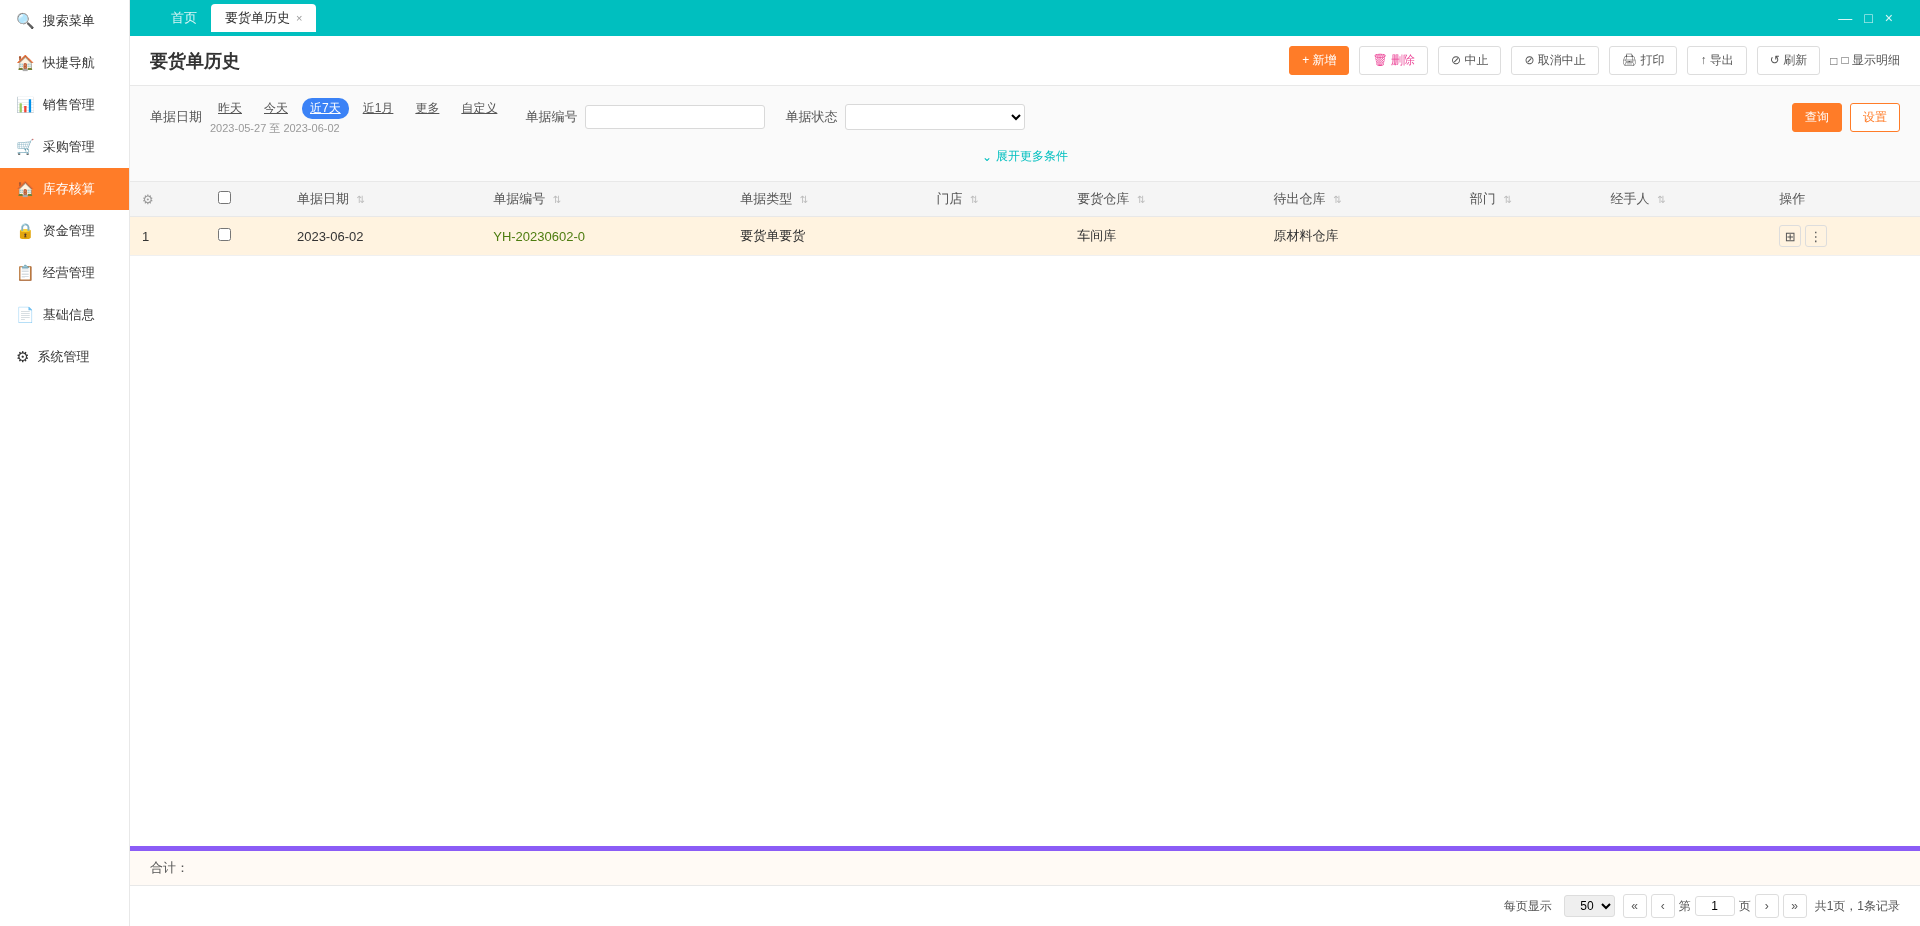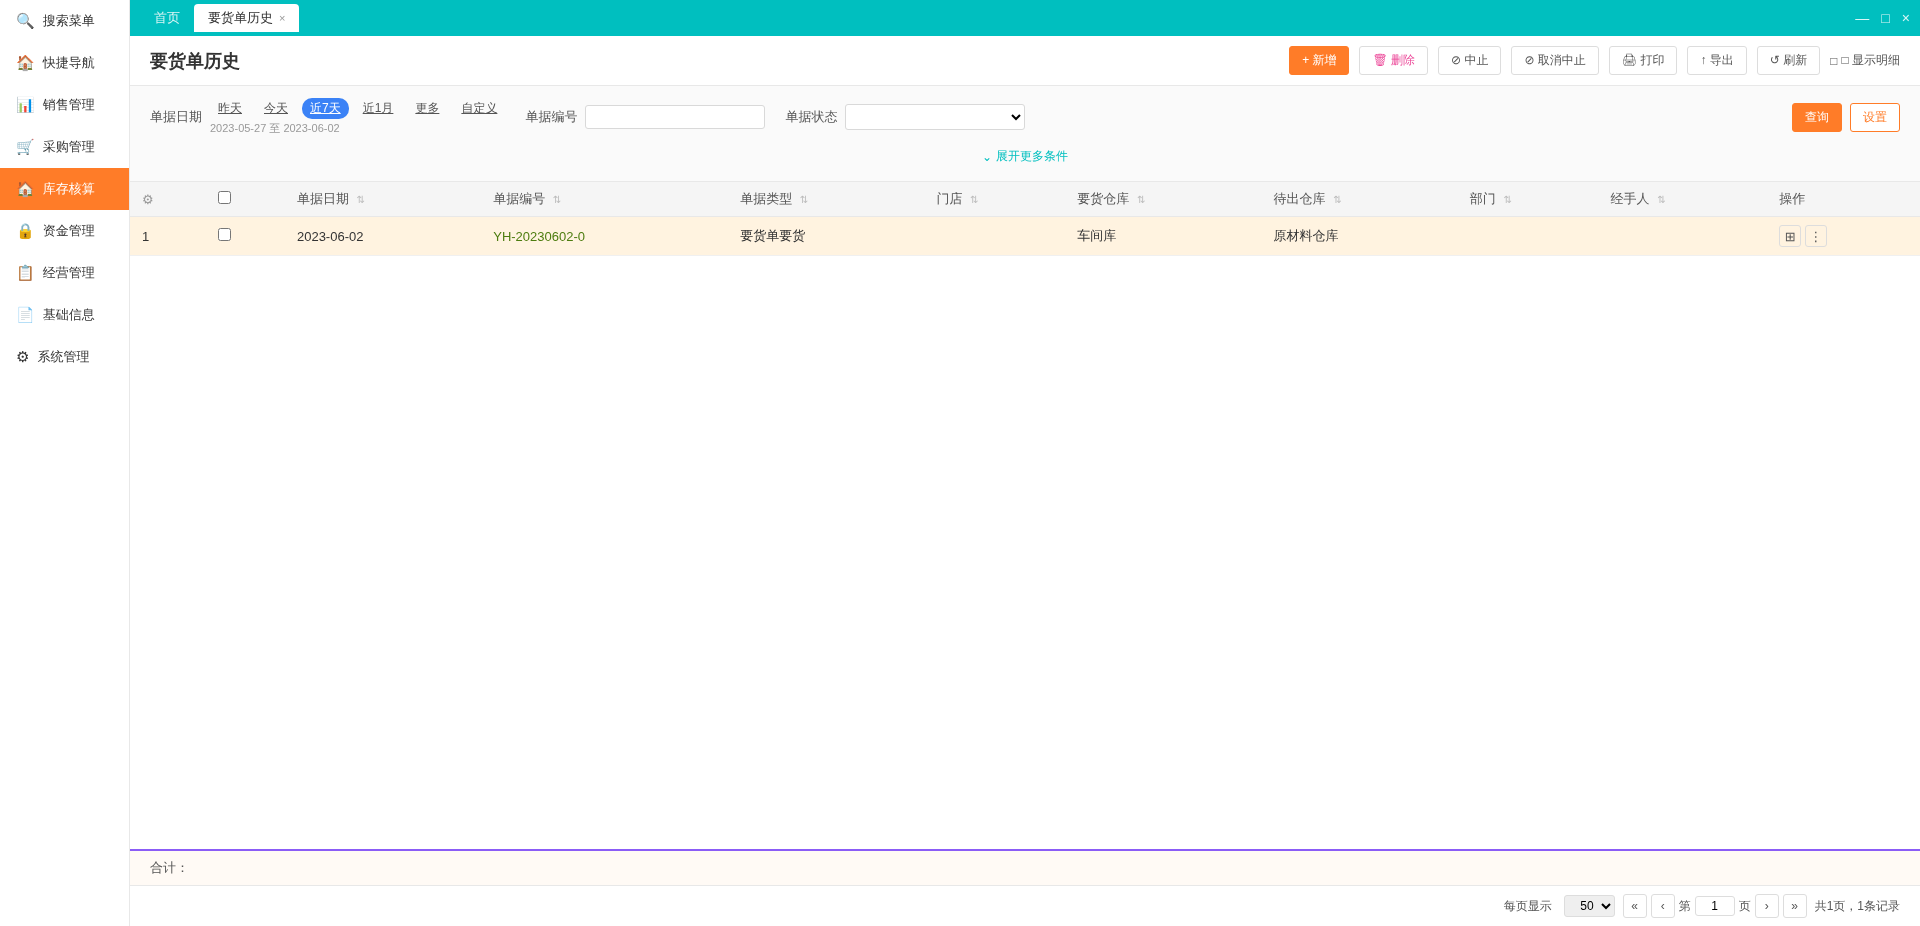--- a/index.html
+++ b/index.html
@@ -39,21 +39,21 @@
       height: 100%;
       overflow: hidden;
     }
 
     
     .tabbar {
       background: #00bfbf;
       display: flex;
       align-items: center;
       height: 36px;
-      padding: 0 10px;
+      padding: 0 27px;
       flex-shrink: 0;
     }
     .tab {
       display: flex;
       align-items: center;
       gap: 6px;
       padding: 0 14px;
       height: 28px;
       border-radius: 4px 4px 0 0;
       cursor: pointer;
@@ -249,21 +249,21 @@
       border-radius: 3px; 
       cursor: pointer; 
       color: #555;
       font-size: 13px;
     }
 
     
     .table-footer {
       padding: 8px 20px;
       background: #fffaf5;
-      border-top: 2px solid #8b5cf6;
+      border-top: 5px solid #8b5cf6;
       font-size: 13px;
       color: #555;
       flex-shrink: 0;
     }
 
     
     .pagination {
       display: flex;
       align-items: center;
       justify-content: flex-end;

